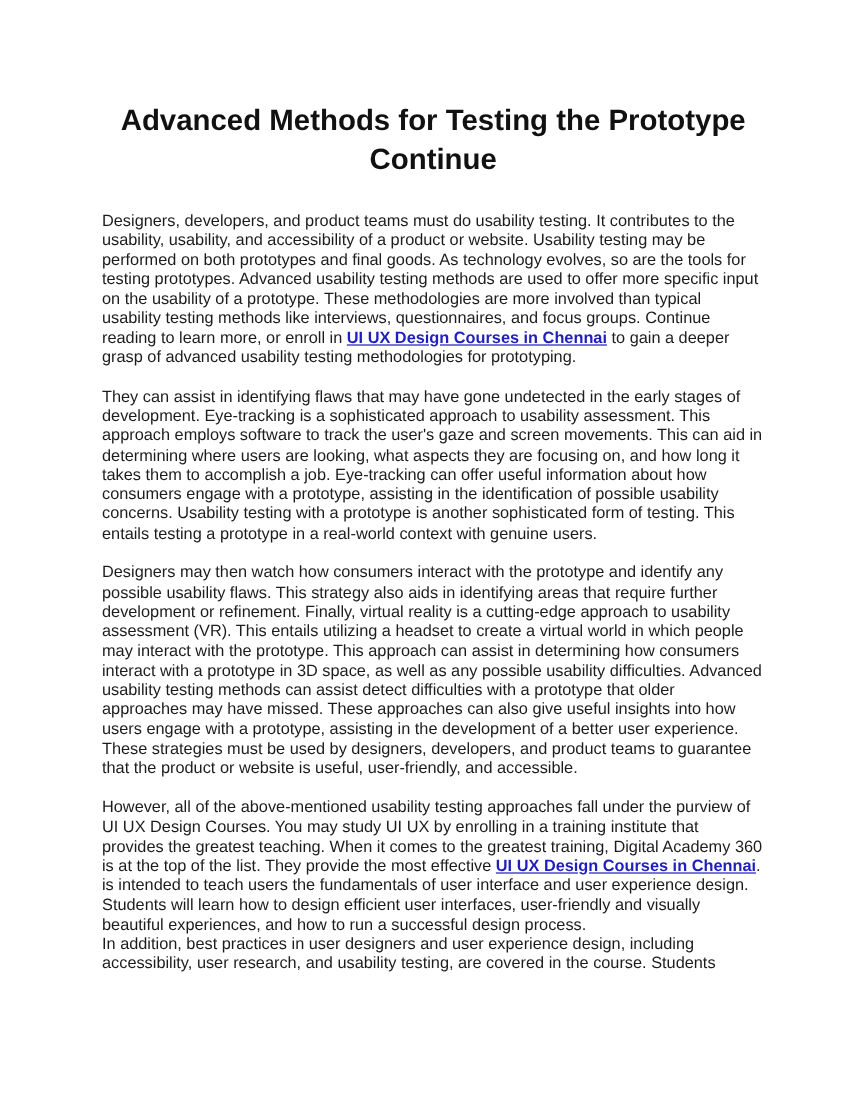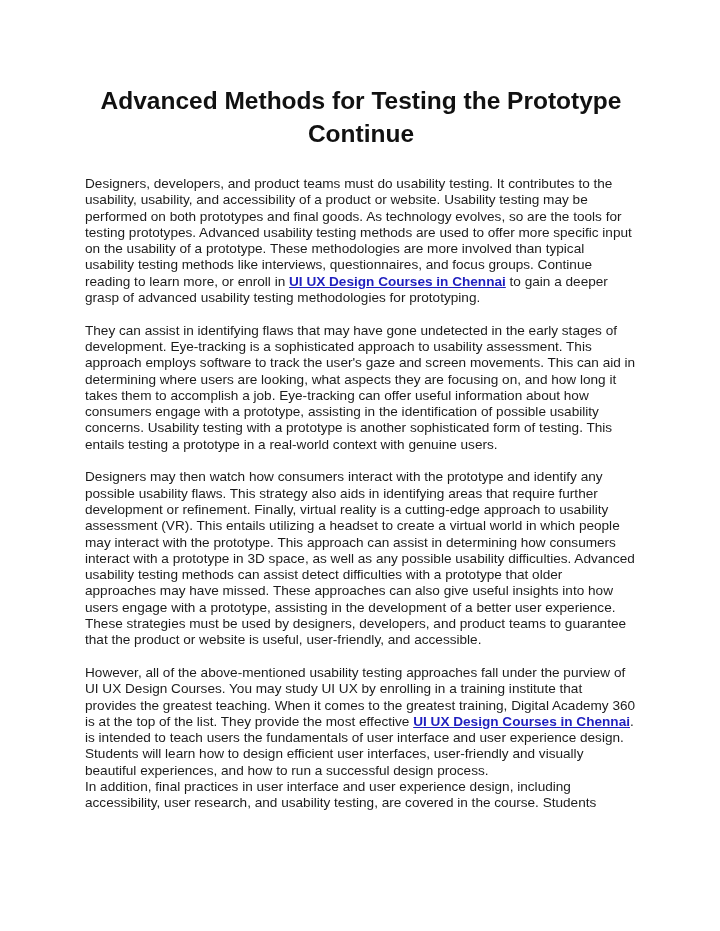--- a/index.html
+++ b/index.html
@@ -56,14 +56,14 @@
   <p class="para">They can assist in identifying flaws that may have gone undetected in the early stages of development. Eye-tracking is a sophisticated approach to usability assessment. This approach employs software to track the user's gaze and screen movements. This can aid in determining where users are looking, what aspects they are focusing on, and how long it takes them to accomplish a job. Eye-tracking can offer useful information about how consumers engage with a prototype, assisting in the identification of possible usability concerns. Usability testing with a prototype is another sophisticated form of testing. This entails testing a prototype in a real-world context with genuine users.</p>
 
   <div class="gap"></div>
 
   <p class="para">Designers may then watch how consumers interact with the prototype and identify any possible usability flaws. This strategy also aids in identifying areas that require further development or refinement. Finally, virtual reality is a cutting-edge approach to usability assessment (VR). This entails utilizing a headset to create a virtual world in which people may interact with the prototype. This approach can assist in determining how consumers interact with a prototype in 3D space, as well as any possible usability difficulties. Advanced usability testing methods can assist detect difficulties with a prototype that older approaches may have missed. These approaches can also give useful insights into how users engage with a prototype, assisting in the development of a better user experience. These strategies must be used by designers, developers, and product teams to guarantee that the product or website is useful, user-friendly, and accessible.</p>
 
   <div class="gap"></div>
 
   <p class="para"><span>However, all of the above-mentioned usability testing approaches fall under the purview of UI UX Design Courses. You may study UI UX by enrolling in a training institute that provides the greatest teaching. When it comes to the greatest training, Digital Academy 360 is at the top of the list. They provide the most effective </span><a class="link" href="#">UI UX Design Courses in Chennai</a><span>. is intended to teach users the fundamentals of user interface and user experience design. Students will learn how to design efficient user interfaces, user-friendly and visually beautiful experiences, and how to run a successful design process.</span></p>
 
-  <p class="para">In addition, final practices in user interface and user experience design, including accessibility, user research, and usability testing, are covered in the course. Students</p>
+  <p class="para">In addition, best practices in user designers and user experience design, including accessibility, user research, and usability testing, are covered in the course. Students</p>
 </div>
 
 </body></html>

